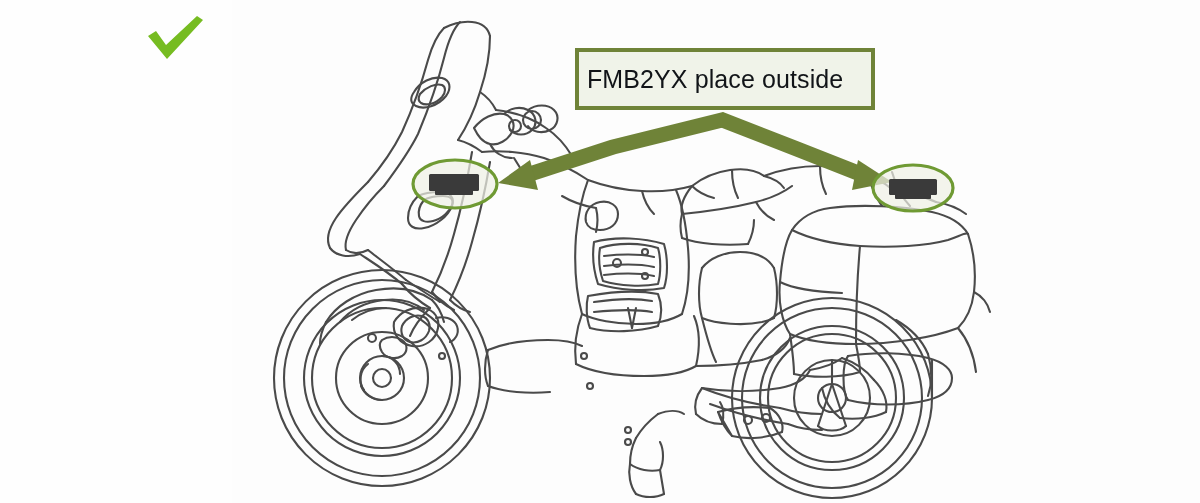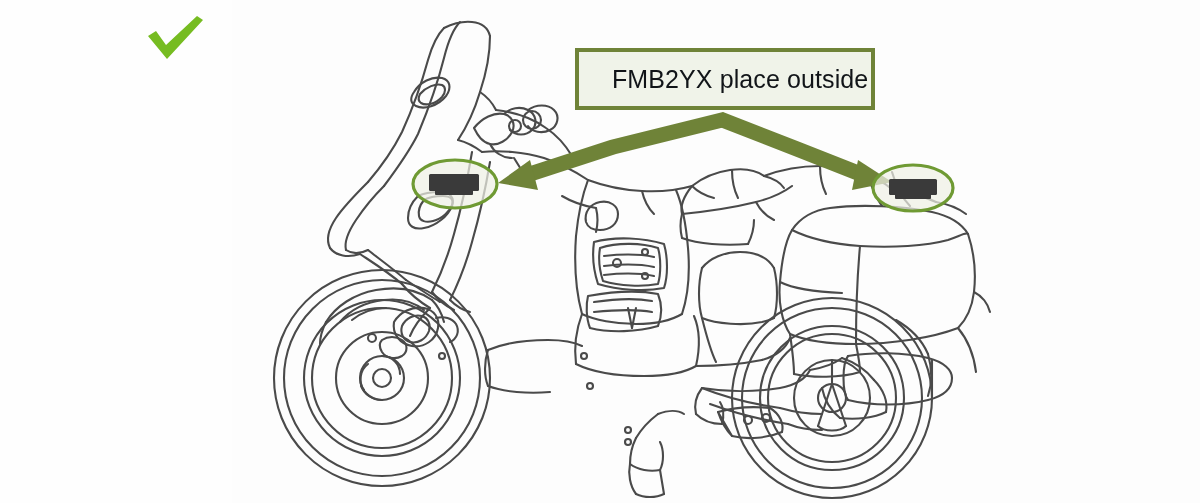--- a/index.html
+++ b/index.html
@@ -52,21 +52,21 @@
     position: absolute;
     left: 575px;
     top: 48px;
     width: 300px;
     height: 62px;
     box-sizing: border-box;
     background: #f0f3e9;
     border: 4px solid #6f8338;
     display: flex;
     align-items: center;
-    padding-left: 33px;
+    padding-left: 8px;
   }
   #callout-text {
     font-family: "Liberation Sans", sans-serif;
     font-size: 25px;
     color: #111418;
     line-height: 1;
     letter-spacing: 0.1px;
     white-space: nowrap;
   }
 </style>

